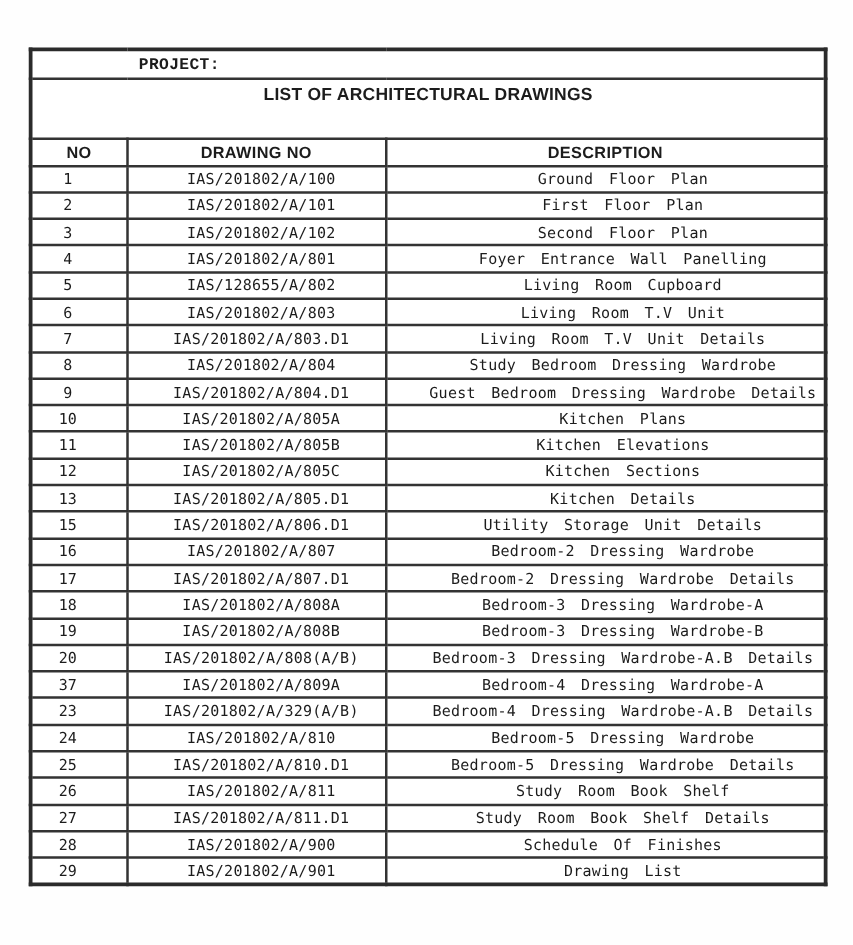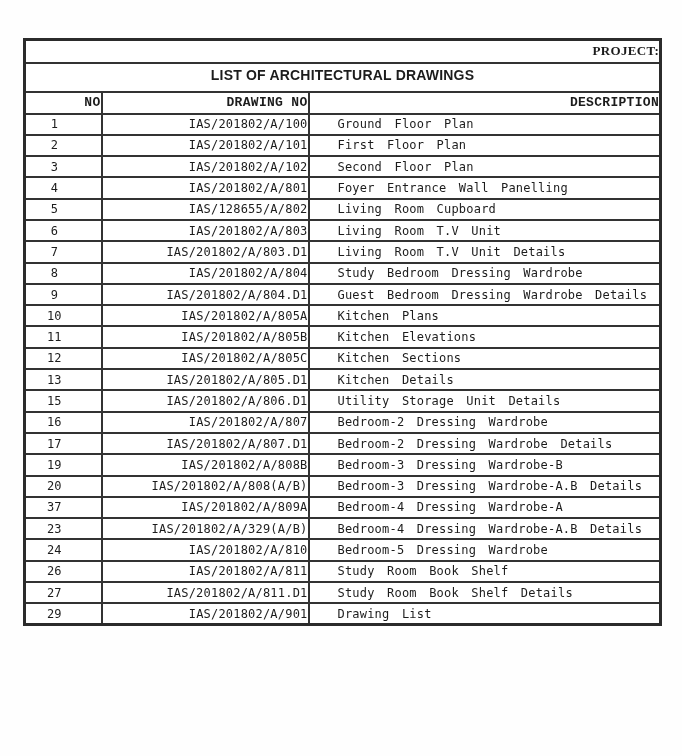--- a/index.html
+++ b/index.html
@@ -33,65 +33,65 @@
     border: 2px solid #333333;
     color: #1c1c1c;
     overflow: hidden;
     white-space: nowrap;
     vertical-align: middle;
   }
 
   
   tr.project-row { height: 23px; }
   tr.project-row td {
-    font-family: Liberation Serif, serif;
+    font-family: Liberation Mono, monospace;
     font-weight: bold;
     font-size: 13px;
     letter-spacing: 0.3px;
     padding-left: 85px;
-    text-align: right;
-  }
-  tr.title-row { height: 29px; }
+    text-align: left;
+  }
+  tr.title-row { height: 48px; }
   tr.title-row td {
     font-family: "Liberation Sans", sans-serif;
     font-weight: bold;
     font-size: 14px;
     letter-spacing: 0.2px;
     text-align: center;
     vertical-align: top;
     padding-top: 3px;
   }
 
   
   tr.header-row { height: 22px; }
   tr.header-row th {
-    font-family: Liberation Mono, monospace;
+    font-family: Liberation Sans, sans-serif;
     font-weight: bold;
     font-size: 13px;
     letter-spacing: 0.3px;
-    text-align: right;
+    text-align: center;
   }
 
   
   tr.data-row { height: 21.3px; }
   tr.data-row td {
     font-size: 12px;
     line-height: 1;
   }
   td.cell-no {
     text-align: center;
     padding-right: 18px;
   }
   td.cell-dno {
-    text-align: right;
+    text-align: center;
     padding-left: 8px;
     letter-spacing: 0.2px;
   }
   td.cell-desc {
-    text-align: left;
+    text-align: center;
     padding-left: 28px;
     word-spacing: 5px;
     letter-spacing: 0.2px;
   }
 </style>
 </head>
 <body>
 
 <div class="canvas">
   <div class="drawing-table-wrap">
@@ -189,20 +189,25 @@
     <td class="cell-no">16</td>
     <td class="cell-dno">IAS/201802/A/807</td>
     <td class="cell-desc">Bedroom-2 Dressing Wardrobe</td>
   </tr>
           <tr class="data-row">
     <td class="cell-no">17</td>
     <td class="cell-dno">IAS/201802/A/807.D1</td>
     <td class="cell-desc">Bedroom-2 Dressing Wardrobe Details</td>
   </tr>
           <tr class="data-row">
+    <td class="cell-no">18</td>
+    <td class="cell-dno">IAS/201802/A/808A</td>
+    <td class="cell-desc">Bedroom-3 Dressing Wardrobe-A</td>
+  </tr>
+          <tr class="data-row">
     <td class="cell-no">19</td>
     <td class="cell-dno">IAS/201802/A/808B</td>
     <td class="cell-desc">Bedroom-3 Dressing Wardrobe-B</td>
   </tr>
           <tr class="data-row">
     <td class="cell-no">20</td>
     <td class="cell-dno">IAS/201802/A/808(A/B)</td>
     <td class="cell-desc">Bedroom-3 Dressing Wardrobe-A.B Details</td>
   </tr>
           <tr class="data-row">
@@ -214,28 +219,38 @@
     <td class="cell-no">23</td>
     <td class="cell-dno">IAS/201802/A/329(A/B)</td>
     <td class="cell-desc">Bedroom-4 Dressing Wardrobe-A.B Details</td>
   </tr>
           <tr class="data-row">
     <td class="cell-no">24</td>
     <td class="cell-dno">IAS/201802/A/810</td>
     <td class="cell-desc">Bedroom-5 Dressing Wardrobe</td>
   </tr>
           <tr class="data-row">
+    <td class="cell-no">25</td>
+    <td class="cell-dno">IAS/201802/A/810.D1</td>
+    <td class="cell-desc">Bedroom-5 Dressing Wardrobe Details</td>
+  </tr>
+          <tr class="data-row">
     <td class="cell-no">26</td>
     <td class="cell-dno">IAS/201802/A/811</td>
     <td class="cell-desc">Study Room Book Shelf</td>
   </tr>
           <tr class="data-row">
     <td class="cell-no">27</td>
     <td class="cell-dno">IAS/201802/A/811.D1</td>
     <td class="cell-desc">Study Room Book Shelf Details</td>
+  </tr>
+          <tr class="data-row">
+    <td class="cell-no">28</td>
+    <td class="cell-dno">IAS/201802/A/900</td>
+    <td class="cell-desc">Schedule Of Finishes</td>
   </tr>
           <tr class="data-row">
     <td class="cell-no">29</td>
     <td class="cell-dno">IAS/201802/A/901</td>
     <td class="cell-desc">Drawing List</td>
   </tr>
         </tbody>
     </table>
   </div>
 </div>

